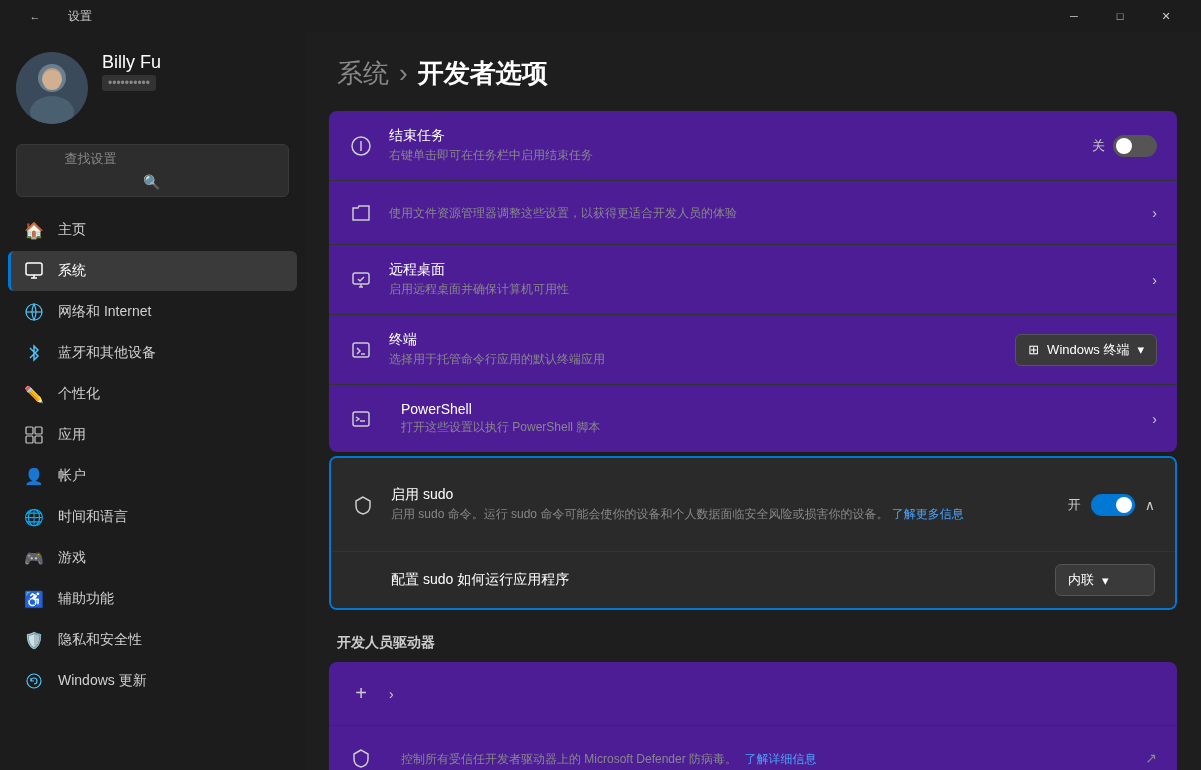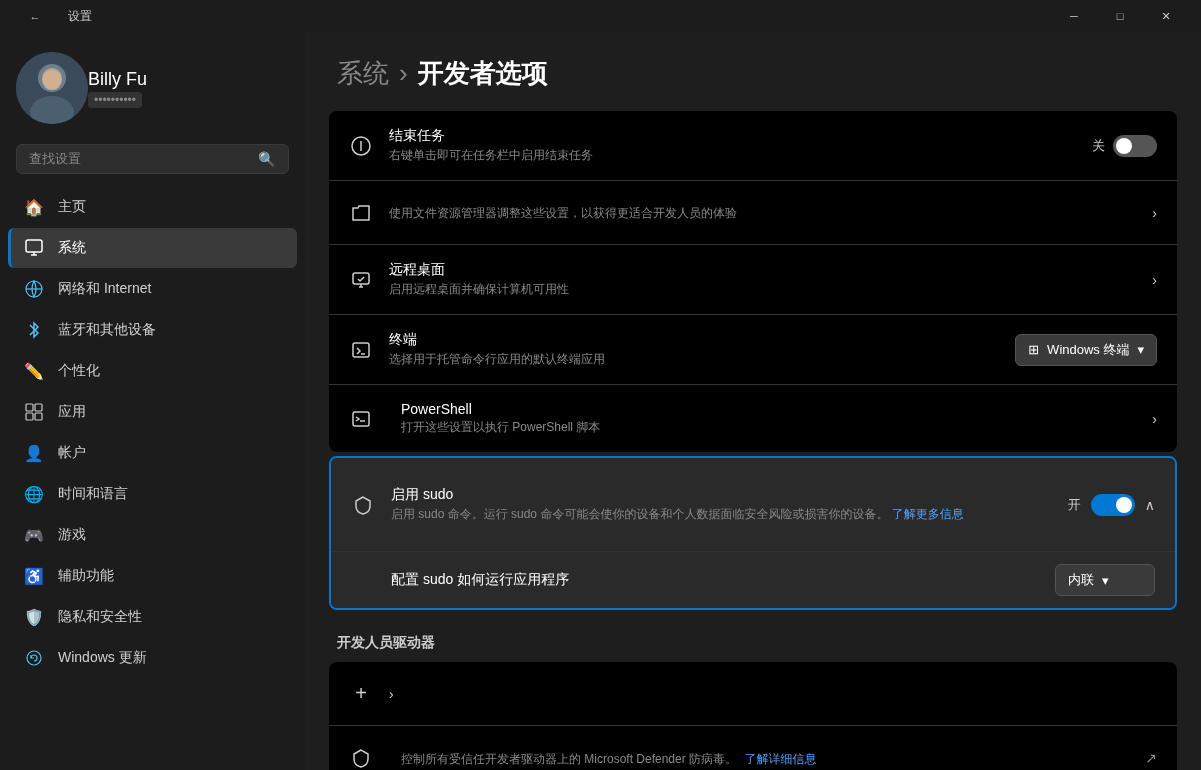--- a/index.html
+++ b/index.html
@@ -63,21 +63,22 @@
       display: flex;
       flex-direction: column;
       flex-shrink: 0;
       overflow-y: auto;
       padding-bottom: 16px;
     }
     .sidebar::-webkit-scrollbar { width: 0; }
 
     .user-profile {
       display: flex;
-      align-items: center;
+      align-items: flex-start;
+      gap: 14px;
       padding: 20px 16px 16px 16px;
     }
     .avatar {
       width: 72px;
       height: 72px;
       border-radius: 50%;
       background: linear-gradient(135deg, #4a5568, #2d3748);
       flex-shrink: 0;
       overflow: hidden;
       display: flex;
@@ -96,26 +97,27 @@
       margin-top: 2px;
       background: #333;
       border-radius: 3px;
       padding: 1px 6px;
       display: inline-block;
     }
 
     .search-box {
       margin: 4px 16px 12px 16px;
       display: flex;
-      align-items: flex-start;
+      align-items: center;
       background: #2d2d2d;
       border-radius: 6px;
       padding: 6px 12px;
       gap: 8px;
       border: 1px solid #3a3a3a;
+      flex-direction: column;
     }
     .search-box input {
       background: transparent;
       border: none;
       outline: none;
       color: #ccc;
       font-size: 13px;
       flex: 1;
     }
     .search-box input::placeholder { color: #888; }
@@ -175,21 +177,21 @@
     .breadcrumb .separator {
       color: #888;
       font-weight: 300;
     }
     .breadcrumb .current {
       font-weight: 600;
       color: #fff;
     }
 
     .settings-card {
-      background: #000000;
+      background: #4c1d95;
       margin: 0 24px 4px 24px;
       border-radius: 8px;
       overflow: hidden;
     }
     .settings-row {
       display: flex;
       align-items: center;
       padding: 16px 20px;
       border-bottom: 1px solid #333;
       min-height: 64px;

